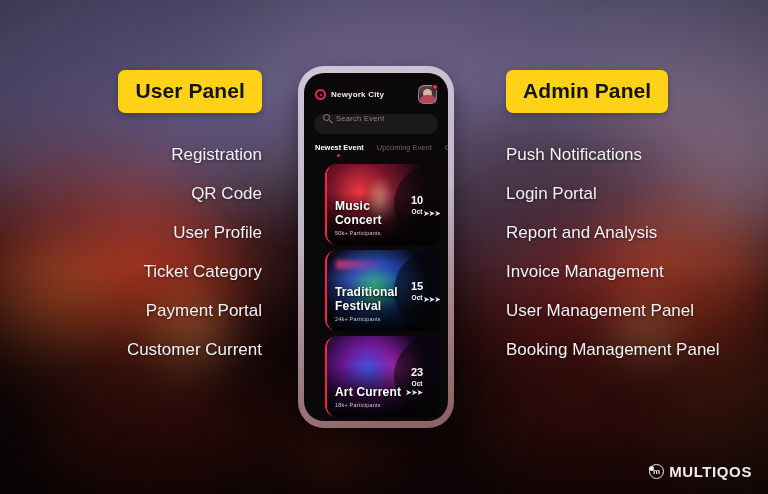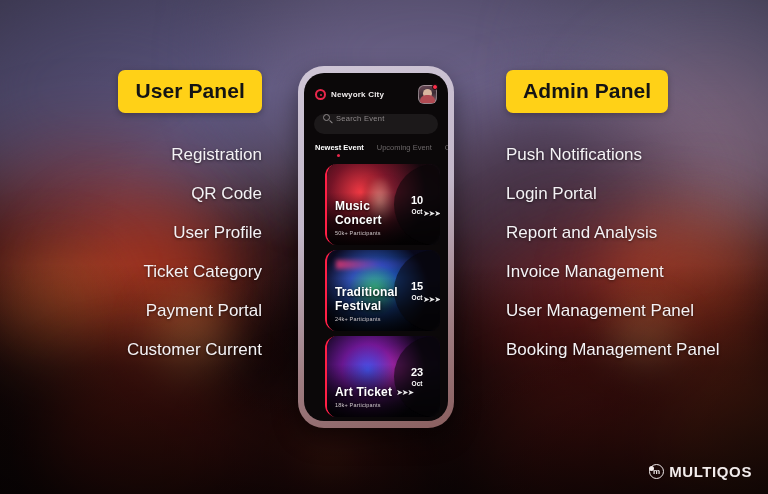--- a/index.html
+++ b/index.html
@@ -330,21 +330,21 @@
 
         <div class="card">
           <div class="art art-3"></div>
           <div class="scrim"></div>
           <div class="date-wrap">
             <div class="d-day">23</div>
             <div class="d-mon">Oct</div>
           </div>
           <div class="c-meta">
             <div class="c-title">
-              <span class="t">Art Ticket</span>
+              <span class="t">Art Current</span>
               <span class="chev">➤➤➤</span>
             </div>
             <div class="c-sub">18k+ Participants</div>
           </div>
         </div>
 
       </div>
     </div>
   </div>
 

